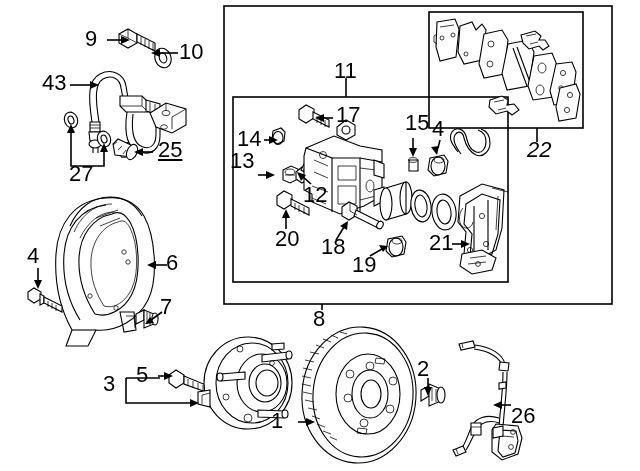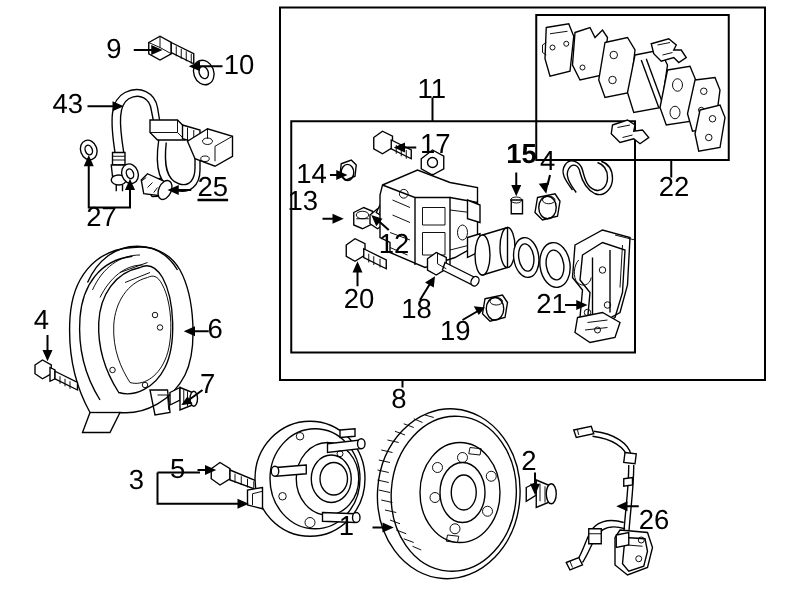--- a/index.html
+++ b/index.html
@@ -467,26 +467,26 @@
   <div class="callout" style="left:136px; top:364px;">5</div>
   <div class="callout" style="left:166px; top:252px;">6</div>
   <div class="callout" style="left:160px; top:296px;">7</div>
   <div class="callout" style="left:313px; top:308px;">8</div>
   <div class="callout" style="left:85px;  top:28px;">9</div>
   <div class="callout" style="left:179px; top:41px;">10</div>
   <div class="callout" style="left:334px; top:60px;">11</div>
   <div class="callout" style="left:303px; top:184px;">12</div>
   <div class="callout" style="left:230px; top:150px;">13</div>
   <div class="callout" style="left:237px; top:128px;">14</div>
-  <div class="callout" style="left:405px; top:112px;font-weight:bold;">15</div>
+  <div class="callout" style="left:405px; top:112px;">15</div>
   <div class="callout" style="left:432px; top:118px;">4</div>
   <div class="callout" style="left:336px; top:104px;">17</div>
   <div class="callout" style="left:321px; top:236px;">18</div>
   <div class="callout" style="left:352px; top:254px;">19</div>
   <div class="callout" style="left:275px; top:228px;">20</div>
   <div class="callout" style="left:429px; top:232px;">21</div>
-  <div class="callout" style="left:527px; top:139px;">22</div>
+  <div class="callout" style="left:527px; top:139px;font-style:italic;">22</div>
   <div class="callout" style="left:42px;  top:72px;">43</div>
   <div class="callout" style="left:69px;  top:163px;">27</div>
   <div class="callout" style="left:158px; top:139px;text-decoration:underline;">25</div>
   <div class="callout" style="left:511px; top:405px;">26</div>
 
 </div>
 
 </body></html>

